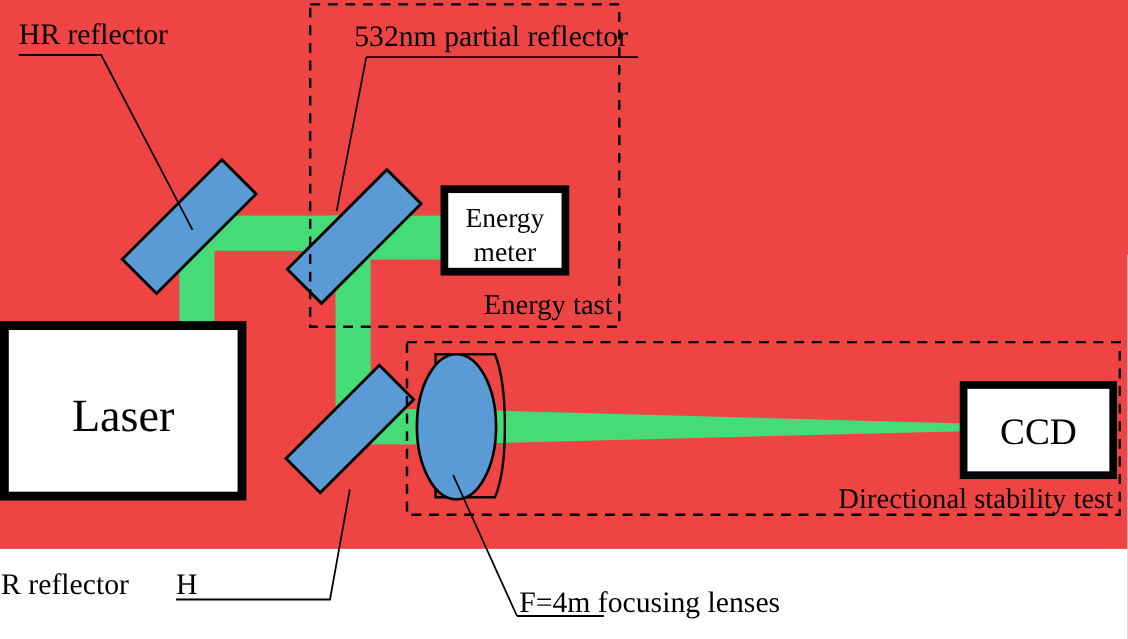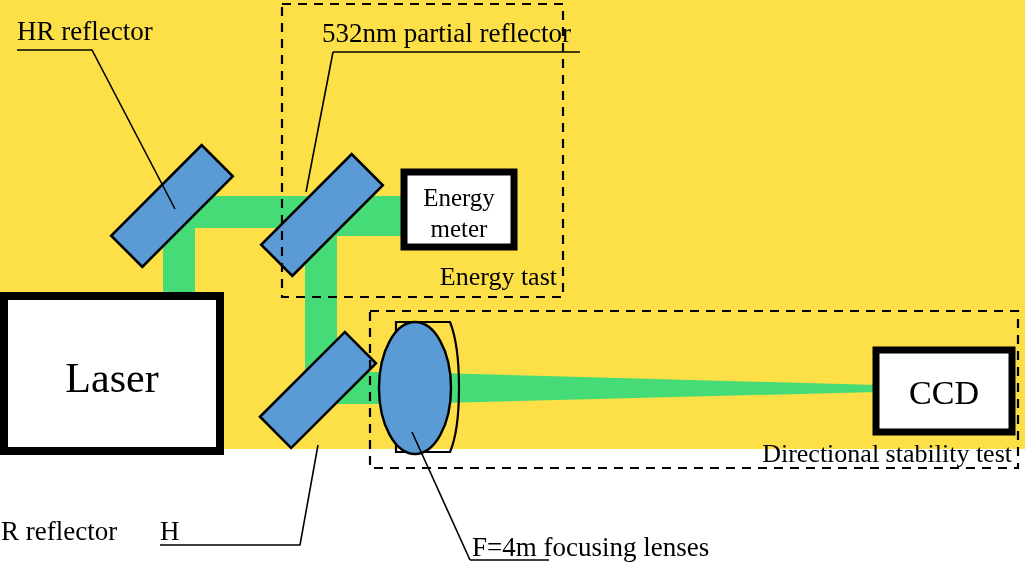--- a/index.html
+++ b/index.html
@@ -1,18 +1,18 @@
 <!DOCTYPE html>
 <html><head>
 <meta charset="utf-8">
 <style>
   html,body{margin:0;padding:0;background:#ffffff;}
   body{width:1025px;height:581px;overflow:hidden;
        font-family:"Liberation Serif", serif;}
-  #stage{position:relative;width:1025px;height:449px;background:#fde047;}
+  #stage{position:relative;width:1025px;height:499px;background:#ef4444;}
   svg#diagram{position:absolute;left:0;top:0;width:1025px;height:581px;display:block;}
   .lbl{font-family:"Liberation Serif", serif;fill:#000;}
   .solid-box{fill:#ffffff;stroke:#000000;}
   .dash-box{fill:none;stroke:#000000;stroke-width:2.2;stroke-dasharray:9 7;}
   .leader{stroke:#000000;stroke-width:1.6;fill:none;}
   .mirror{fill:#5b9bd5;stroke:#000000;stroke-width:2.6;}
   .lensbody{fill:#5b9bd5;stroke:#000000;stroke-width:2.4;}
   .lensoutline{fill:none;stroke:#000000;stroke-width:2.2;}
   .beam{fill:#45dc77;}
 </style>

